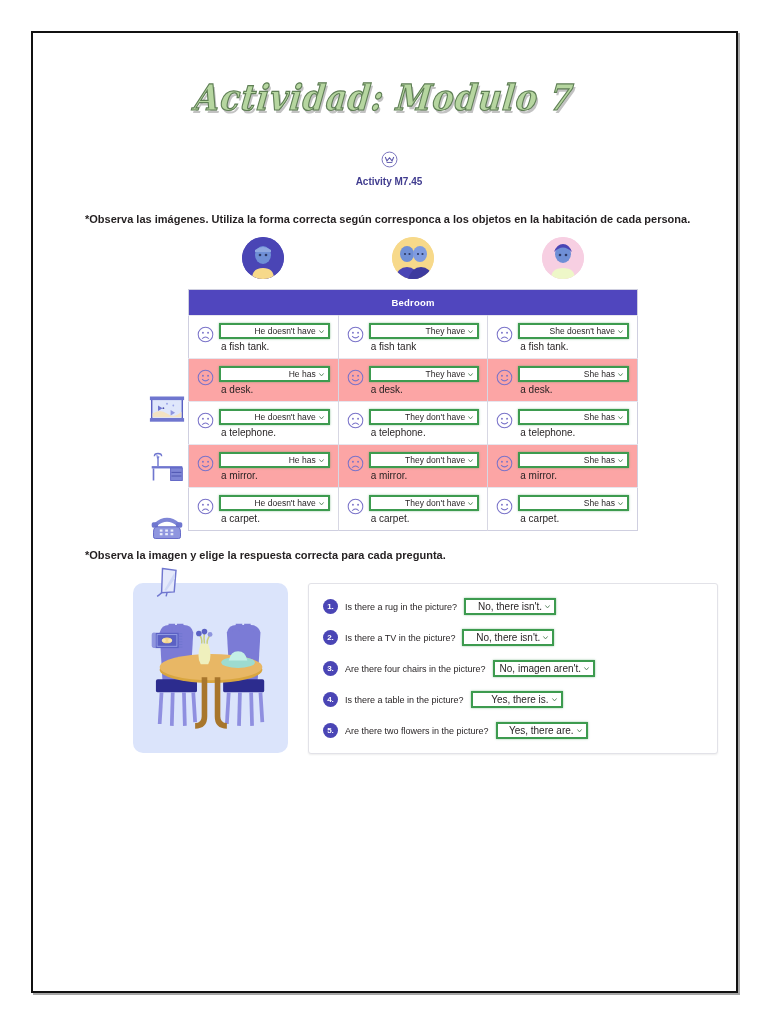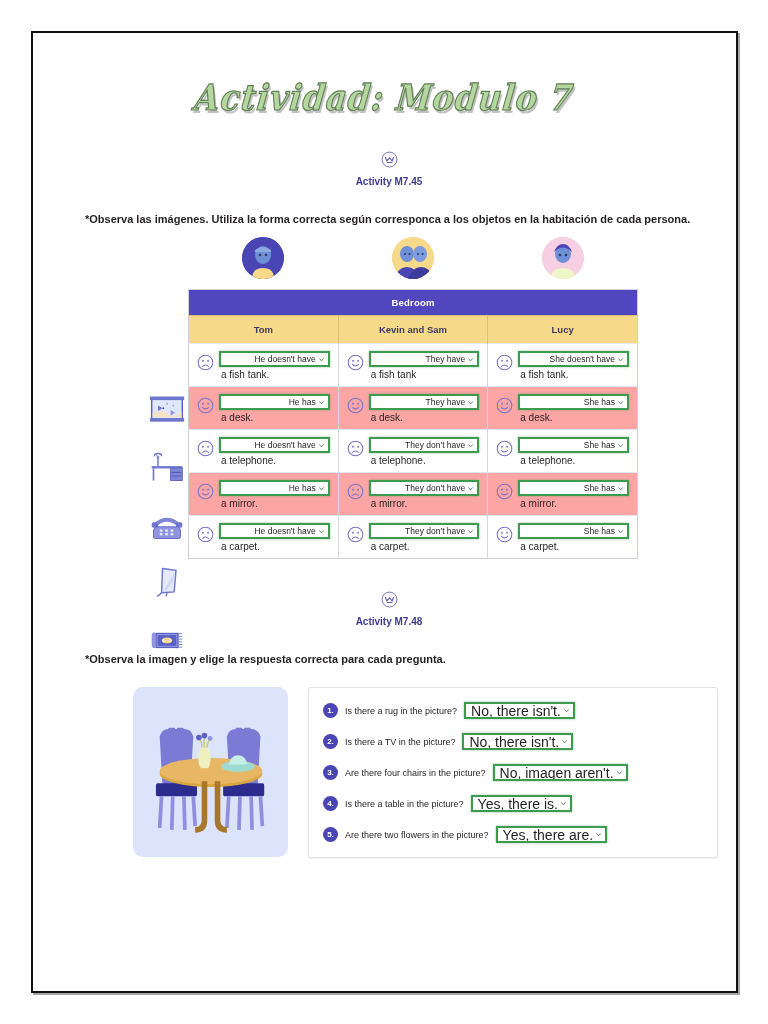--- a/index.html
+++ b/index.html
@@ -104,21 +104,21 @@
   }
   .qrow { display:flex; align-items:center; gap:7px; margin-bottom:14px; }
   .qrow:last-child { margin-bottom:0; }
   .qnum {
     width:15px; height:15px; flex:0 0 15px; border-radius:50%;
     background:#4a45b5; color:#fff; font-size:8px; font-weight:bold;
     display:flex; align-items:center; justify-content:center;
   }
   .qtext { font-size:9px; color:#231f20; white-space:nowrap; }
   .qdd { width:auto; min-width:92px; height:17px; }
-  .qdd span.val { font-size:14px; }
+  .qdd span.val { font-size:10px; }
 </style>
 </head>
 <body>
 
 <div class="page">
 
   <div class="title-wrap">
     <div class="title">Actividad: Modulo 7</div>
   </div>
 
@@ -243,25 +243,20 @@
         </g>
       </svg>
     </div>
   </div>
 
   <table class="tbl">
     <tbody>
         <tr>
       <td class="hdr-room" colspan="3">Bedroom</td>
     </tr>
-    <tr>
-      <td class="hdr-name">Tom</td>
-      <td class="hdr-name">Kevin and Sam</td>
-      <td class="hdr-name">Lucy</td>
-    </tr>
 
     <tr>
       <td class="cell">
         <div class="cell-inner">
           <svg class="face" viewBox="0 0 20 20">
                 <circle cx="10" cy="10" r="8.6" fill="none" stroke="#7a73c9" stroke-width="1.2"></circle>
                 <circle cx="7" cy="8" r="1.1" fill="#7a73c9"></circle>
                 <circle cx="13" cy="8" r="1.1" fill="#7a73c9"></circle>
                 <path d="M6 15 q4-4 8 0" fill="none" stroke="#7a73c9" stroke-width="1.2"></path>
               </svg>
@@ -551,29 +546,20 @@
                   </svg>
             </div>
             <div class="obj">a carpet.</div>
           </div>
         </div>
       </td>
     </tr>
   </tbody>
     </table>
 
-  <div class="sec-head" style="margin-top:32px;">
-    <svg class="sec-icon" viewBox="0 0 24 24">
-      <circle cx="12" cy="12" r="10.5" fill="none" stroke="#6f6ab8" stroke-width="1.3"></circle>
-      <path d="M6 8.5 L8.4 14 L12 9.5 L15.6 14 L18 8.5" fill="none" stroke="#5b56ab" stroke-width="1.5"></path>
-      <line x1="8" y1="16.2" x2="16" y2="16.2" stroke="#5b56ab" stroke-width="1.3"></line>
-    </svg>
-    <div class="sec-label">Activity M7.48</div>
-    <div class="sec-rule"></div>
-  </div>
   <div class="sec-instr">*Observa la imagen y elige la respuesta correcta para cada pregunta.</div>
 
   <div class="a2-body">
     <div class="pic">
       <svg viewBox="0 0 150 160" width="140" height="150">
 
         <path d="M20 42 q2-8 10-8 h16 q8 0 10 8 l-3 52 H23z" fill="#7b7bd6"></path>
         <path d="M26 40 h5 v-6 h4 v6 h5 v-6 h4 v6 h5" fill="none" stroke="#7b7bd6" stroke-width="3"></path>
         <rect x="16" y="92" width="44" height="14" rx="2" fill="#2c2c8e"></rect>
         <g stroke="#8f8fe0" stroke-width="4">

